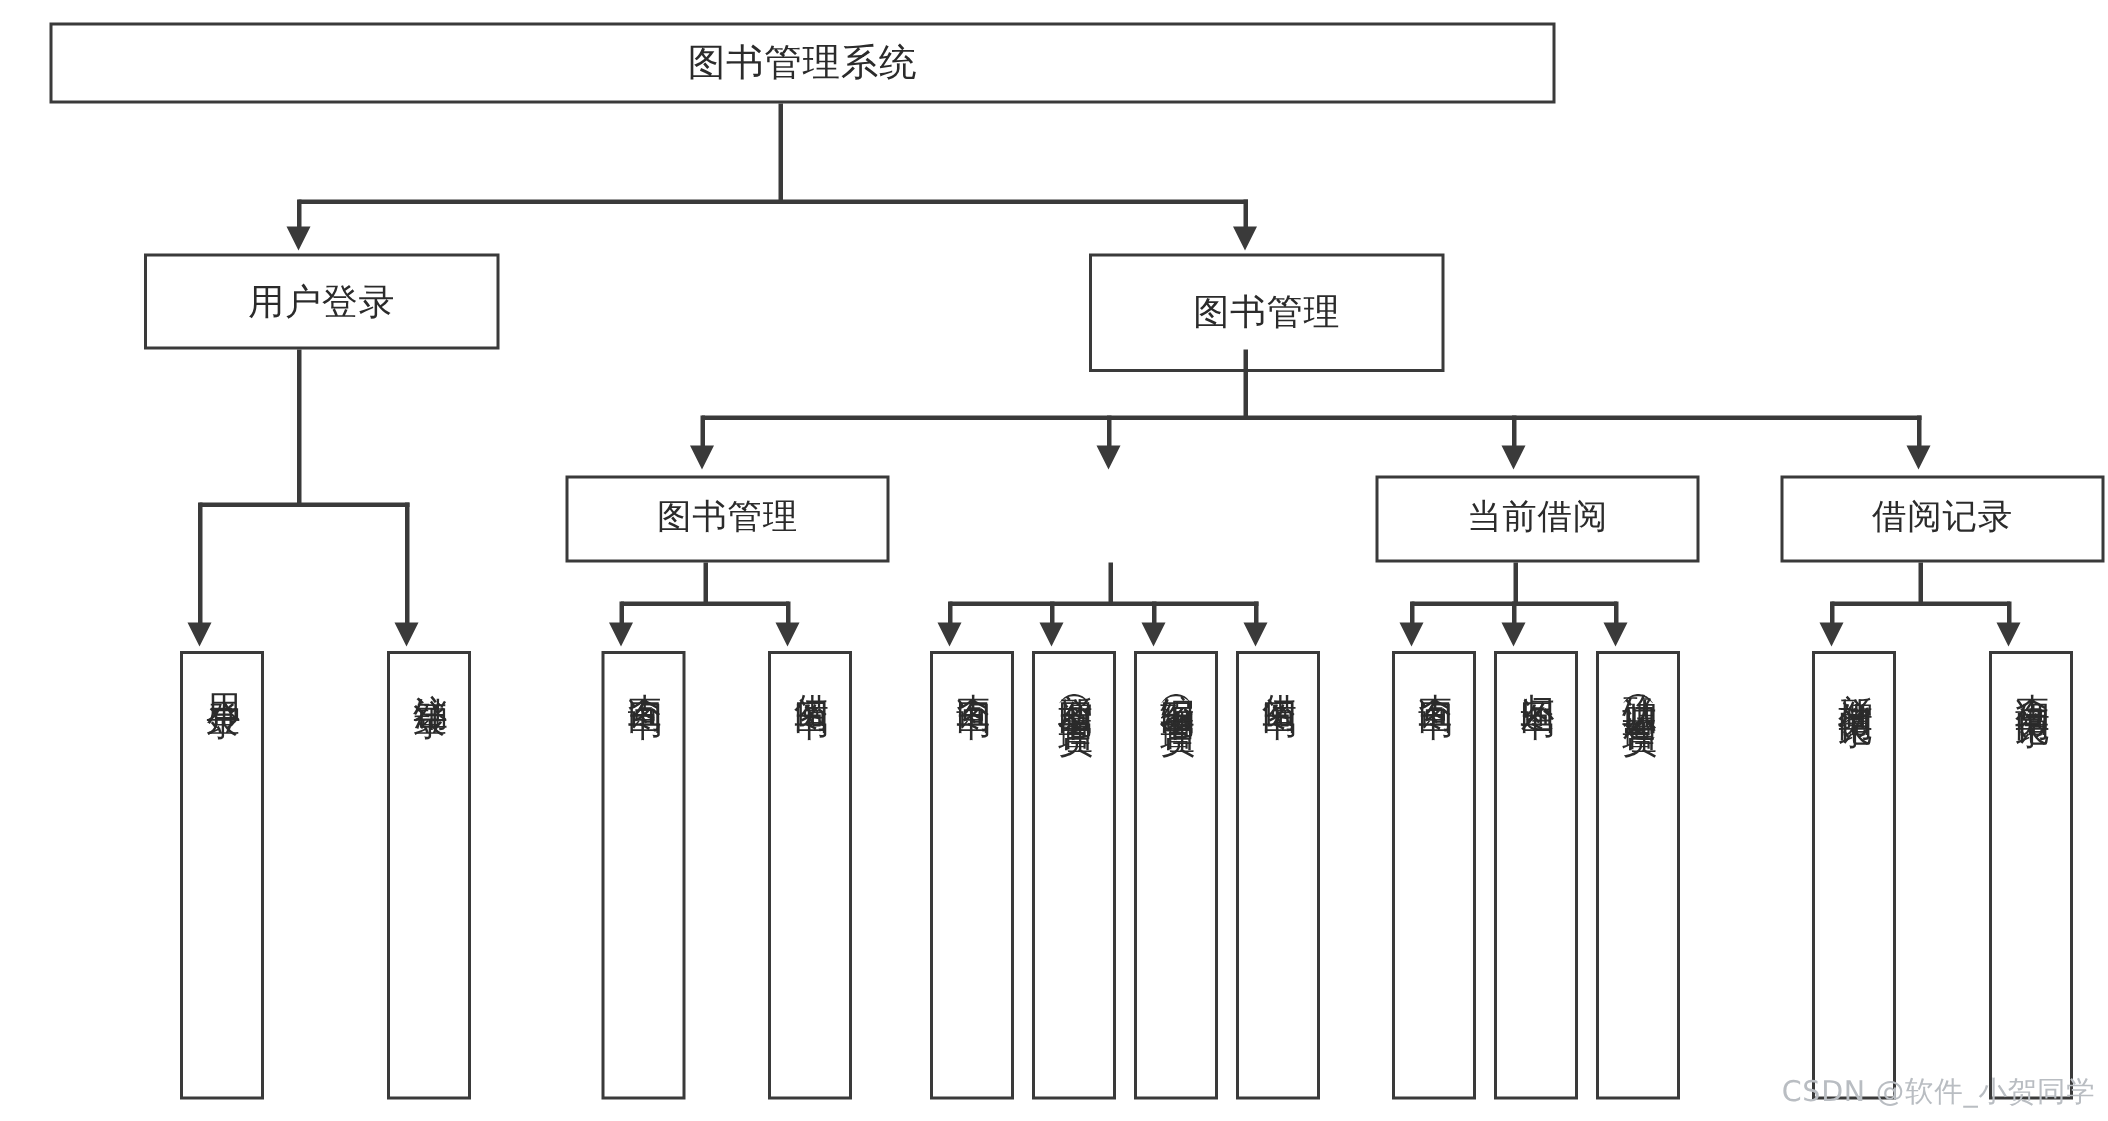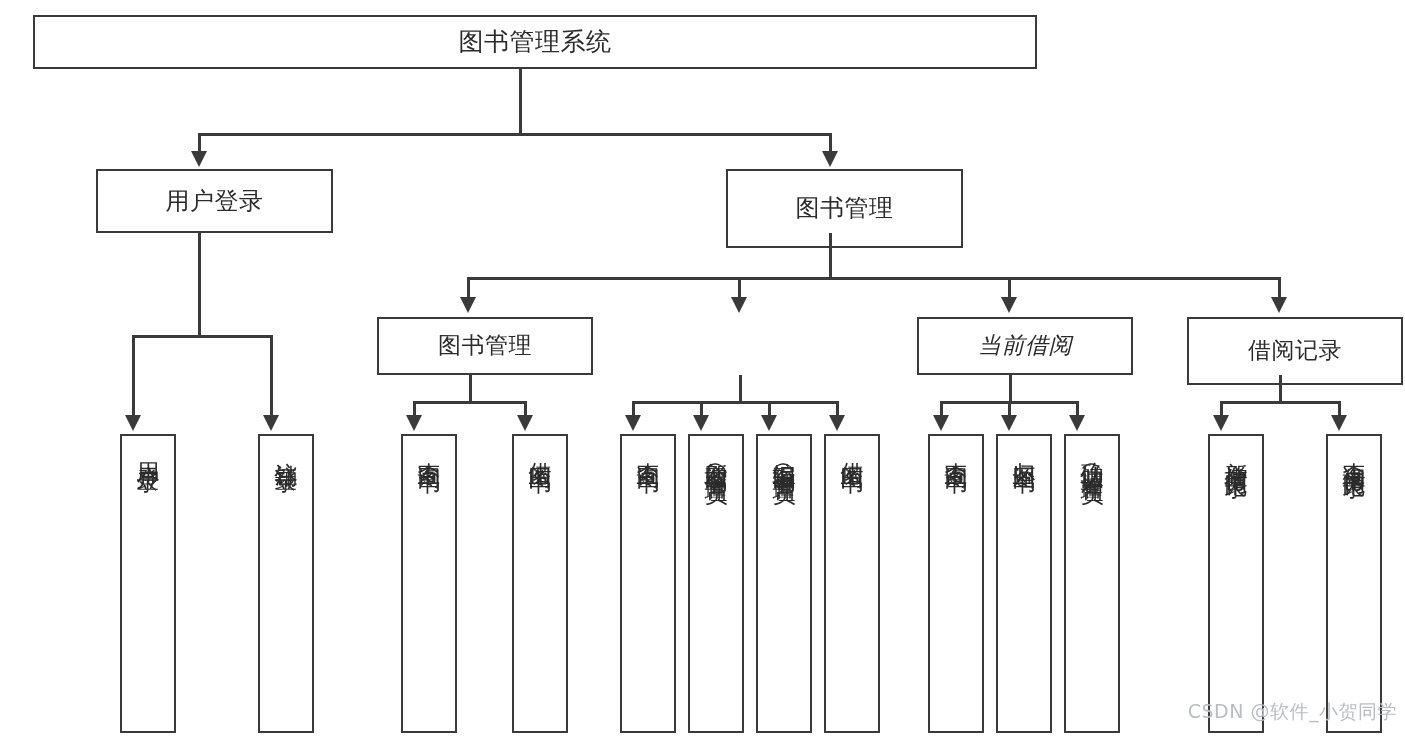--- a/index.html
+++ b/index.html
@@ -66,21 +66,21 @@
     width: 0;
     height: 0;
     border-left: 8px solid transparent;
     border-right: 8px solid transparent;
     border-top: 16px solid #3a3a3a;
   }
   
   .watermark {
     position: absolute;
     right: 8px;
-    bottom: 22px;
+    bottom: 6px;
     font-size: 19px;
     color: #b9bdc2;
     letter-spacing: 0.5px;
     white-space: nowrap;
     pointer-events: none;
   }
 </style>
 </head>
 <body>
 
@@ -119,24 +119,24 @@
   <div class="edge v" style="left:738px; top:277px; width:2.5px; height:22px;"></div>
   <div class="arrow" style="left:731px; top:297px;"></div>
   <div class="edge v" style="left:1008px; top:277px; width:2.5px; height:22px;"></div>
   <div class="arrow" style="left:1001px; top:297px;"></div>
   <div class="edge v" style="left:1278px; top:277px; width:2.5px; height:22px;"></div>
   <div class="arrow" style="left:1271px; top:297px;"></div>
 
   <div class="node level3" style="left:362px; top:317px; width:216px; height:58px;">
     <span class="label">图书管理</span>
   </div>
-  <div class="node level3" style="left:902px; top:317px; width:216px; height:58px;font-style:italic;">
+  <div class="node level3" style="left:902px; top:317px; width:216px; height:58px;">
     <span class="label">当前借阅</span>
   </div>
-  <div class="node level3" style="left:1172px; top:317px; width:216px; height:68px;">
+  <div class="node level3" style="left:1172px; top:317px; width:216px; height:58px;">
     <span class="label">借阅记录</span>
   </div>
 
   <div class="edge v" style="left:469px; top:375px; width:2.5px; height:28px;"></div>
   <div class="edge h" style="left:414px; top:401px; width:112px; height:2.5px;"></div>
   <div class="edge v" style="left:413px; top:401px; width:2.5px; height:16px;"></div>
   <div class="arrow" style="left:406px; top:415px;"></div>
   <div class="edge v" style="left:524px; top:401px; width:2.5px; height:16px;"></div>
   <div class="arrow" style="left:517px; top:415px;"></div>
 

